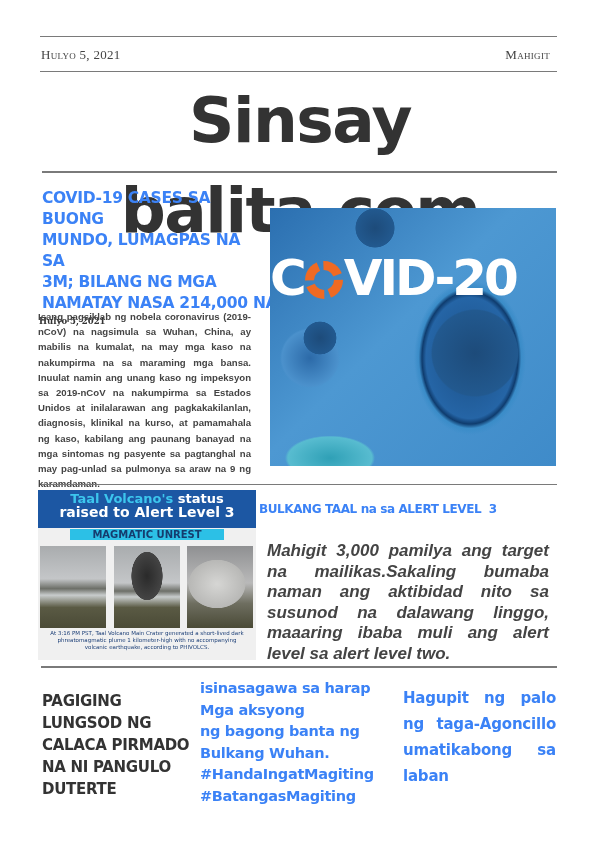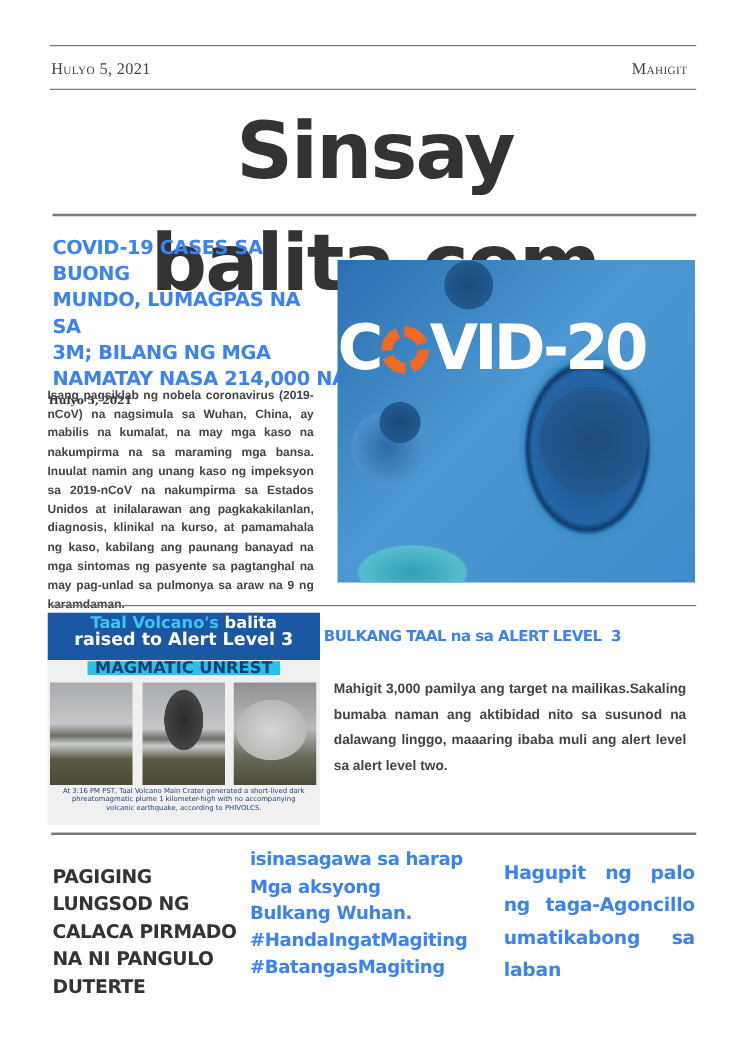--- a/index.html
+++ b/index.html
@@ -17,21 +17,21 @@
                 radial-gradient(ellipse 40px 40px at 40px 150px, #2c6aa8 0%, #4b91cc 70%, transparent 75%),
                 radial-gradient(ellipse 60px 30px at 60px 250px, #2fa0b6 0%, #58bcd0 70%, transparent 75%),
                 linear-gradient(135deg, #2b6fb0 0%, #4d98d2 45%, #3f8bc9 100%); }
   .covid-word { left: 0px; top: 40px; font-family: "DejaVu Sans", sans-serif; font-weight: bold; font-size: 50px; color: #ffffff; letter-spacing: -3px; line-height: 60px; }
   .covid-o { display: inline-block; width: 38px; height: 38px; border: 9px dashed #ef6a23; border-radius: 50%; box-sizing: border-box; vertical-align: -4px; margin: 0 1px; }
   .virus { position: absolute; border-radius: 50%; background: radial-gradient(circle, #1d4b7a 0%, #22598f 60%, transparent 62%); }
   
   .taal-img { left: 38px; top: 490px; width: 218px; height: 170px; background: #f0f0f0; overflow: hidden; }
   .taal-banner { left: 0; top: 0; width: 218px; height: 38px; background: #1c57a3; text-align: center; font-family: "DejaVu Sans", sans-serif; font-weight: bold; font-size: 13px; line-height: 13px; color: #ffffff; padding-top: 2px; box-sizing: border-box; }
   .taal-banner .hl { color: #3cc6ee; text-align: center; }
-  .taal-sub { left: 32px; top: 39px; width: 154px; height: 11px; background: #2cc0e6; text-align: center; font-family: "DejaVu Sans", sans-serif; font-weight: bold; font-size: 13px; line-height: 11px; color: #153c6e; }
+  .taal-sub { left: 32px; top: 39px; width: 154px; height: 11px; background: #2cc0e6; text-align: center; font-family: "DejaVu Sans", sans-serif; font-weight: bold; font-size: 10px; line-height: 11px; color: #153c6e; }
   .taal-photo { top: 56px; width: 66px; height: 82px; background: linear-gradient(180deg, #a9acae 0%, #c4c6c8 40%, #6d6f68 52%, #c8cccc 60%, #5a5a44 75%, #4a4a36 100%); }
   .taal-photo.p2 { background: radial-gradient(ellipse 22px 34px at 33px 30px, #2a2a2a 0%, #444 70%, transparent 72%), linear-gradient(180deg, #a9acae 0%, #c4c6c8 45%, #6d6f68 55%, #c8cccc 62%, #5a5a44 75%, #4a4a36 100%); }
   .taal-photo.p3 { background: radial-gradient(ellipse 40px 34px at 30px 38px, #d6d6d4 0%, #b8b8b6 70%, transparent 72%), linear-gradient(180deg, #8f9092 0%, #b9b9b9 45%, #6e6e60 70%, #4a4a36 100%); }
   .taal-caption { left: 10px; top: 140px; width: 198px; text-align: center; font-family: "DejaVu Sans", sans-serif; font-size: 5.5px; line-height: 7px; color: #1c3f77; }
 </style>
 </head>
 <body>
 
 <div class="rule" style="left:40px; top:36px; width:517px; height:1px;"></div>
 <div class="abs hdr-text" style="left:41px; top:47px;">Hulyo 5, 2021</div>
@@ -58,38 +58,39 @@
   <div class="virus" style="left:32px; top:110px; width:36px; height:40px;"></div>
   <div class="abs covid-word">
     <span>C</span><span class="covid-o"></span><span>VID-20</span>
   </div>
 </div>
 
 <div class="rule" style="left:41px; top:484px; width:516px; height:1px;"></div>
 
 <div class="abs taal-img">
   <div class="abs taal-banner">
-    <div><span class="hl">Taal Volcano's</span><span> balita</span></div>
+    <div><span class="hl">Taal Volcano's</span><span> status</span></div>
     <div style="font-size:14px; line-height:15px;">raised to Alert Level 3</div>
   </div>
   <div class="abs taal-sub">MAGMATIC UNREST</div>
   <div class="abs taal-photo" style="left:2px;"></div>
   <div class="abs taal-photo p2" style="left:76px;"></div>
   <div class="abs taal-photo p3" style="left:149px;"></div>
   <div class="abs taal-caption">At 3:16 PM PST, Taal Volcano Main Crater generated a short-lived dark phreatomagmatic plume 1 kilometer-high with no accompanying volcanic earthquake, according to PHIVOLCS.</div>
 </div>
 
 <div class="abs headline" style="left:259px; top:498px; font-size:12px; line-height:22px; white-space:pre; letter-spacing:-0.4px;">BULKANG TAAL na sa ALERT LEVEL  3</div>
-<div class="abs body-text" style="left:267px; top:525px; width:282px; font-size:11px; line-height:20.5px;">Mahigit 3,000 pamilya ang target na mailikas.Sakaling bumaba naman ang aktibidad nito sa susunod na dalawang linggo, maaaring ibaba muli ang alert level sa alert level two.</div>
+<div class="abs body-text" style="left:267px; top:525px; width:282px; font-size:17px; line-height:20.5px;font-style:italic;">Mahigit 3,000 pamilya ang target na mailikas.Sakaling bumaba naman ang aktibidad nito sa susunod na dalawang linggo, maaaring ibaba muli ang alert level sa alert level two.</div>
 
 <div class="rule" style="left:41px; top:666px; width:516px; height:2px;"></div>
 
 <div class="abs headline" style="left:42px; top:690px; width:155px; font-size:15px; line-height:22px; font-weight:bold; color:#333; letter-spacing:-0.3px;">PAGIGING LUNGSOD NG CALACA PIRMADO NA NI PANGULO DUTERTE</div>
 
 <div class="abs headline" style="left:200px; top:678px; width:175px; font-size:14.5px; line-height:21.5px; letter-spacing:-0.3px;">
   <div>isinasagawa sa harap</div>
   <div>Mga aksyong</div>
+  <div>ng bagong banta ng</div>
   <div>Bulkang Wuhan.</div>
   <div>#HandaIngatMagiting</div>
   <div>#BatangasMagiting</div>
 </div>
 
 <div class="abs headline" style="left:403px; top:685px; width:153px; font-size:15px; line-height:26px; text-align:justify; letter-spacing:-0.2px;">Hagupit  ng palo ng taga-Agoncillo umatikabong sa laban</div>
 
 </body></html>

